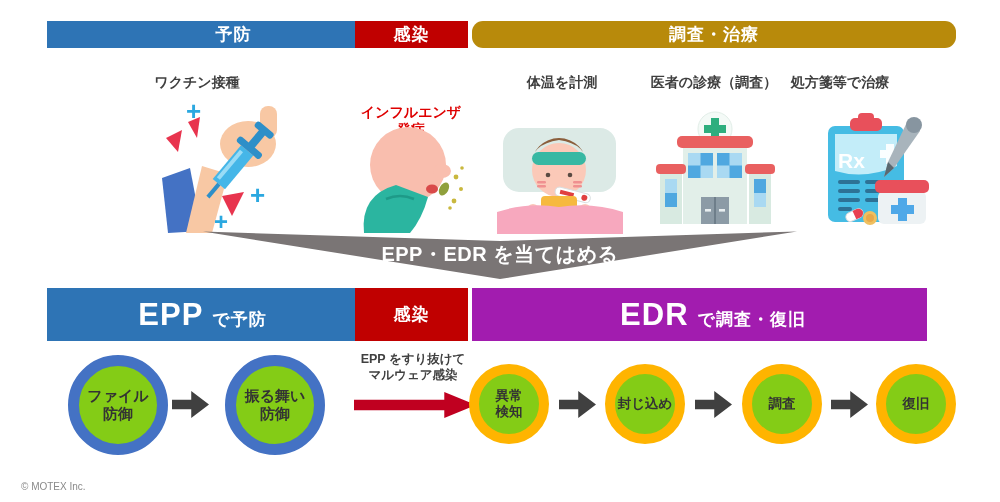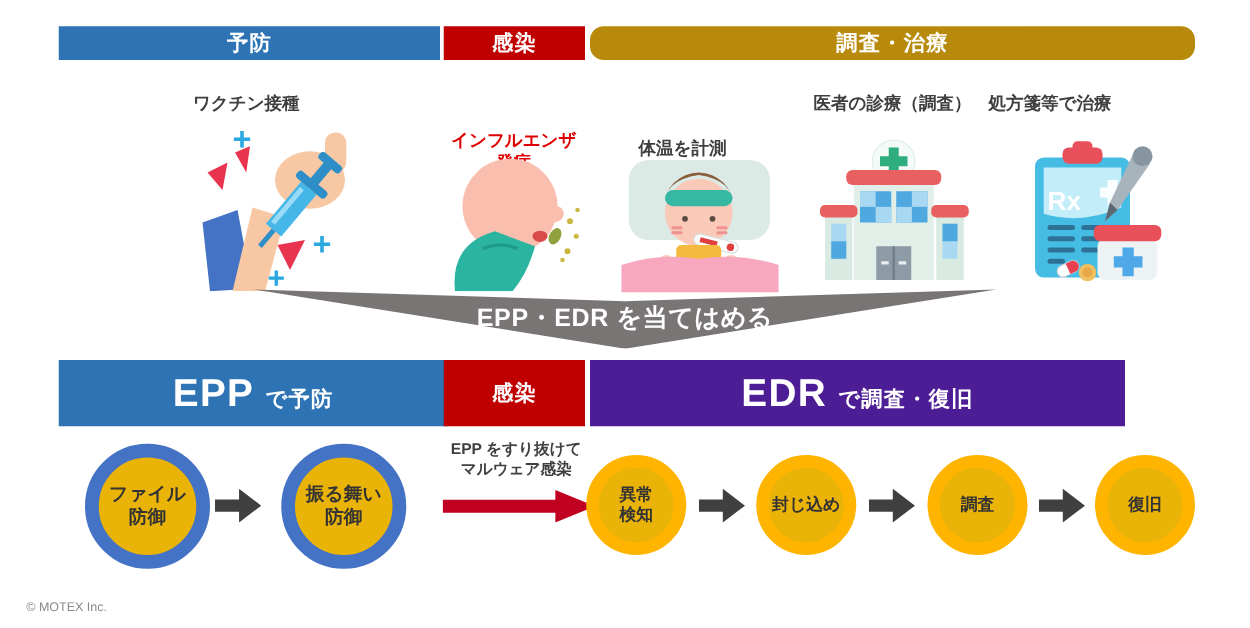--- a/index.html
+++ b/index.html
@@ -5,30 +5,30 @@
   html,body{margin:0;padding:0;background:#fff;}
   body{font-family:"Liberation Sans","DejaVu Sans",sans-serif;}
   #canvas{position:relative;width:1000px;height:502px;background:#fff;overflow:hidden;}
 
   
   .bar{position:absolute;height:27px;display:flex;align-items:center;justify-content:center;
        color:#fff;font-weight:bold;font-size:17px;letter-spacing:1px;}
   .bar.blue{background:#2E74B5;}
   .bar.red{background:#C00000;}
   .bar.gold{background:#B88A0B;}
-  #bar-prevention{left:47px;top:21px;width:305px;}
+  #bar-prevention{left:47px;top:21px;width:305px;padding-left:34px;}
   #bar-infection-top{left:355px;top:21px;width:113px;}
   #bar-investigation{left:472px;top:21px;width:484px;border-radius:11px;}
 
   
   .caption{position:absolute;top:74px;width:180px;text-align:center;font-size:14px;
            font-weight:bold;color:#3F3F3F;line-height:1.18;white-space:pre-line;}
   #cap-vaccine{left:107px;}
   #cap-flu{left:321px;color:#DE0000;margin-top:30px;}
-  #cap-temp{left:456px;margin-top:36px;}
+  #cap-temp{left:472px;}
   #cap-doctor{left:624px;}
   #cap-rx{left:750px;}
 
   
   .illus{position:absolute;}
   #il-vaccine{left:140px;top:100px;}
   #il-sneeze{left:356px;top:113px;}
   #il-bed{left:497px;top:112px;}
   #il-hospital{left:653px;top:109px;}
   #il-rx{left:812px;top:106px;}
@@ -40,24 +40,24 @@
                  color:#fff;font-size:20px;font-weight:bold;letter-spacing:.5px;}
 
   
   .bar2{position:absolute;top:288px;height:53px;display:flex;align-items:center;justify-content:center;}
   .bar2 .inner{display:flex;align-items:baseline;color:#fff;font-weight:bold;}
   .bar2 .big{font-size:31px;letter-spacing:1px;}
   .bar2 .small{font-size:17px;margin-left:9px;letter-spacing:1px;}
   #bar-epp{left:47px;width:311px;background:#2E74B5;}
   #bar-infection-bottom{left:355px;width:113px;background:#C00000;color:#fff;
                         font-weight:bold;font-size:17px;letter-spacing:1px;}
-  #bar-edr{left:472px;width:428px;background:#4c1d95;}
-
-  
-  .circle{position:absolute;border-radius:50%;background:#eab308;display:flex;align-items:center;
+  #bar-edr{left:472px;width:428px;background:#a21caf;padding-left:27px;}
+
+  
+  .circle{position:absolute;border-radius:50%;background:#84cc16;display:flex;align-items:center;
           justify-content:center;text-align:center;font-weight:bold;color:#333;
           white-space:pre-line;line-height:1.2;}
   .circle.blue{border:11px solid #4472C4;width:78px;height:78px;top:355px;font-size:15px;}
   .circle.gold{border:10px solid #FFB400;width:60px;height:60px;top:364px;font-size:13.5px;}
   #c-file{left:68px;}
   #c-behavior{left:225px;}
   #c-detect{left:469px;}
   #c-contain{left:605px;}
   #c-invest{left:742px;}
   #c-recover{left:876px;}

